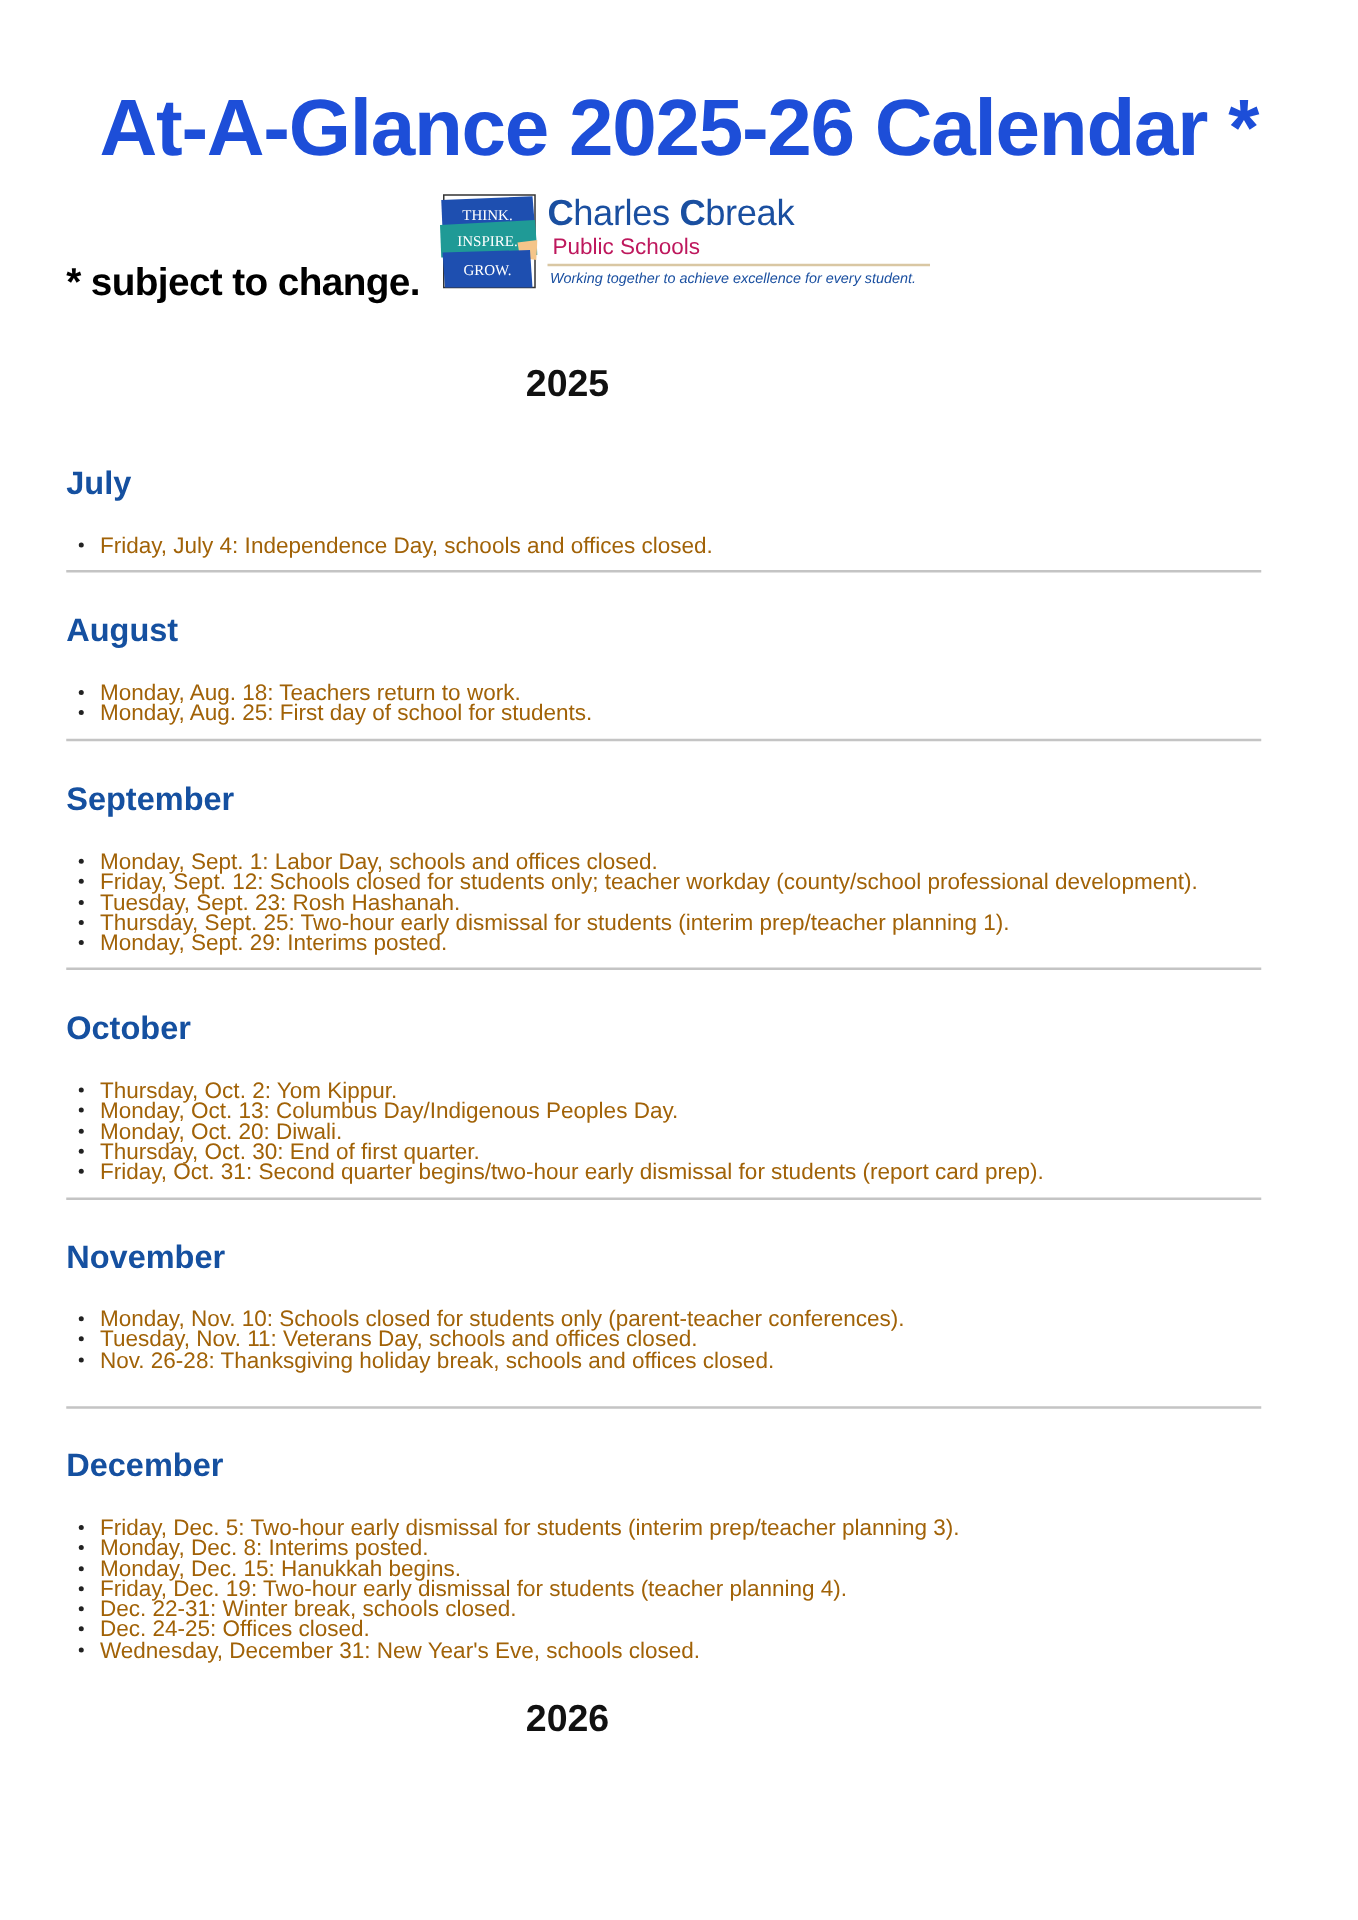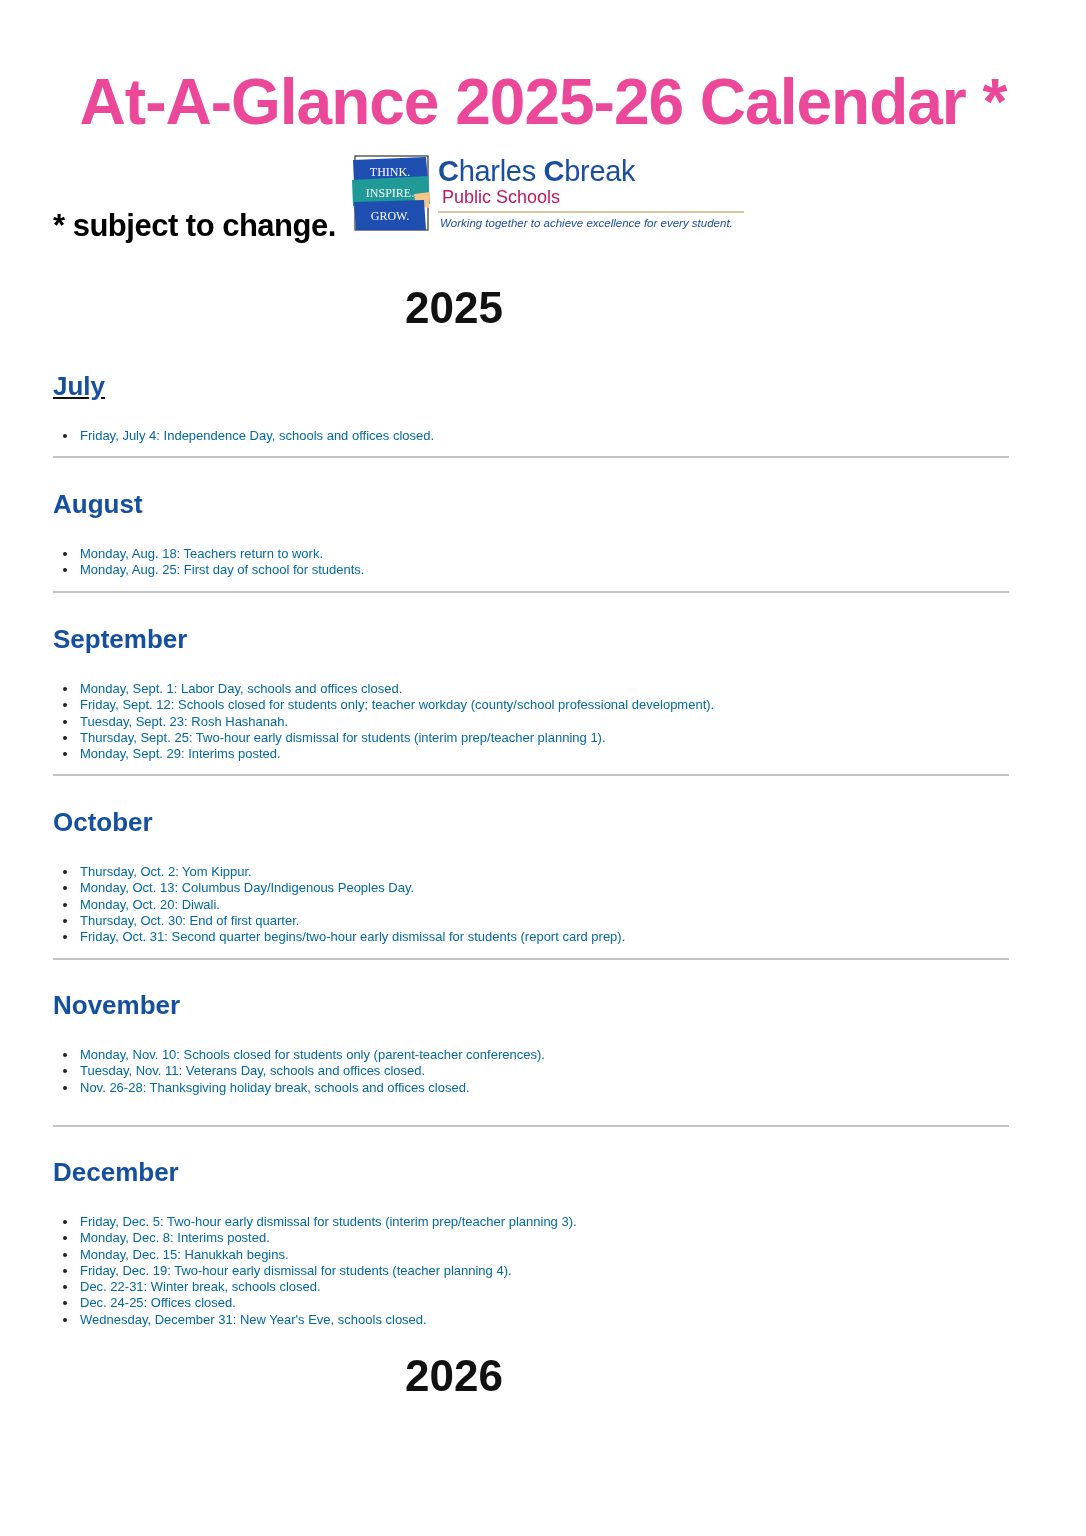--- a/index.html
+++ b/index.html
@@ -17,21 +17,21 @@
     }
     .page-title {
       position: absolute;
       left: 0;
       top: 62px;
       width: 1086px;
       text-align: center;
       font-size: 64px;
       font-weight: bold;
       letter-spacing: -1px;
-      color: #ec4899;
+      color: #1d4ed8;
       line-height: 80px;
       margin: 0;
     }
     .subject-note {
       position: absolute;
       left: 53px;
       top: 206px;
       font-size: 31px;
       font-weight: bold;
       color: #000000;
@@ -85,21 +85,21 @@
       font-size: 11.5px;
       font-style: italic;
       color: #1a4fa0;
       line-height: 14px;
     }
     .year-heading {
       position: absolute;
       left: 0;
       width: 908px;
       text-align: center;
-      font-size: 44px;
+      font-size: 30px;
       font-weight: bold;
       color: #111111;
       line-height: 44px;
       margin: 0;
     }
     .month-section {
       position: absolute;
       left: 53px;
       width: 956px;
     }
@@ -113,23 +113,23 @@
     .event-list {
       list-style: none;
       margin: 0;
       padding: 0;
       position: absolute;
       left: 0;
     }
     .event-item {
       position: relative;
       padding-left: 27px;
-      font-size: 13px;
+      font-size: 18px;
       line-height: 16.3px;
-      color: #0369a1;
+      color: #a16207;
       white-space: nowrap;
     }
     .event-item .bullet {
       position: absolute;
       left: 10px;
       top: 6px;
       width: 4px;
       height: 4px;
       border-radius: 50%;
       background: #222;
@@ -160,21 +160,21 @@
     <text x="38" y="66" text-anchor="middle" font-family="Liberation Serif, serif" font-size="12" fill="#ffffff">GROW.</text>
   </svg>
   <div class="logo-name"><b>C</b><span>harles </span><b>C</b><span>break</span></div>
   <div class="logo-sub">Public Schools</div>
   <div class="logo-rule"></div>
   <div class="logo-tagline">Working together to achieve excellence for every student.</div>
 </div>
 
 <h2 class="year-heading" style="top:286px;">2025</h2>
 
-<section class="month-section" style="top:370px;text-decoration:underline;">
+<section class="month-section" style="top:370px;">
   <h3 class="month-title">July</h3>
   <ul class="event-list" style="top:58px;">
     <li class="event-item"><span class="bullet"></span><span>Friday, July 4: Independence Day, schools and offices closed.</span></li>
   </ul>
   <div class="divider" style="top:86px;"></div>
 </section>
 
 <section class="month-section" style="top:488px;">
   <h3 class="month-title">August</h3>
   <ul class="event-list" style="top:58px;">

